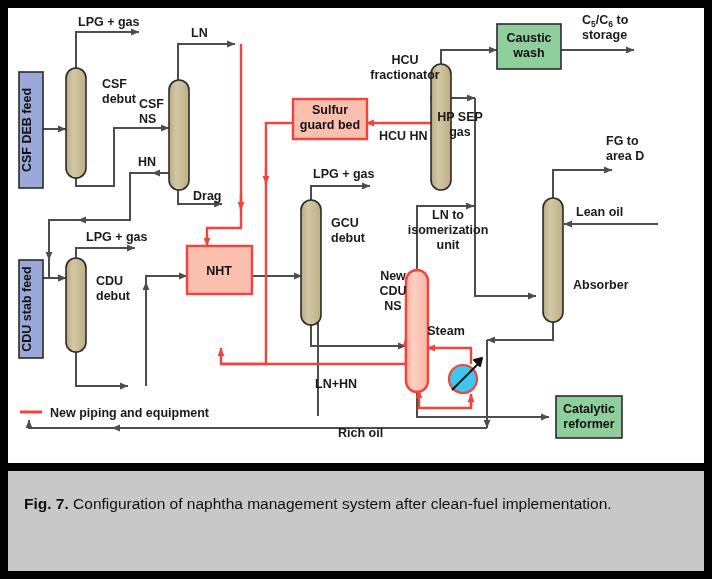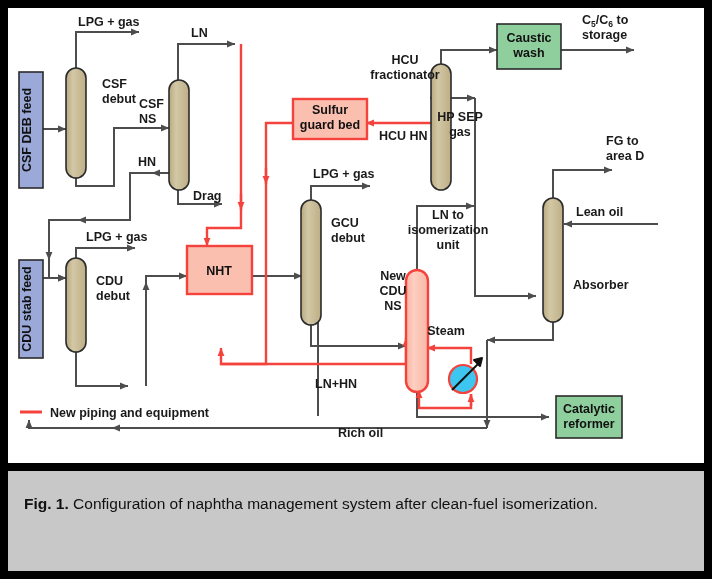--- a/index.html
+++ b/index.html
@@ -242,16 +242,16 @@
       </g>
 
       <g>
         <line x1="12" y1="404" x2="34" y2="404" stroke="#f4433c" stroke-width="3"></line>
         <text class="legendlbl" x="42" y="409">New piping and equipment</text>
       </g>
     </svg>
   </div>
 
   <div id="caption-panel">
-    <p id="caption-text"><span class="figlabel">Fig.  1.</span><span> Configuration of naphtha management system after clean-fuel isomerization.</span></p>
+    <p id="caption-text"><span class="figlabel">Fig.  7.</span><span> Configuration of naphtha management system after clean-fuel implementation.</span></p>
   </div>
 
 </div>
 
 </body></html>

